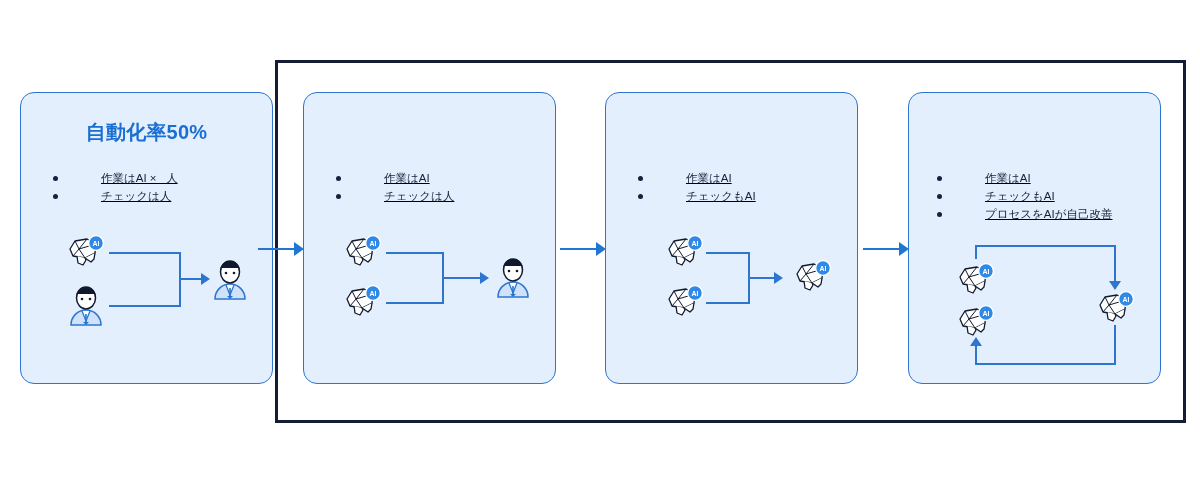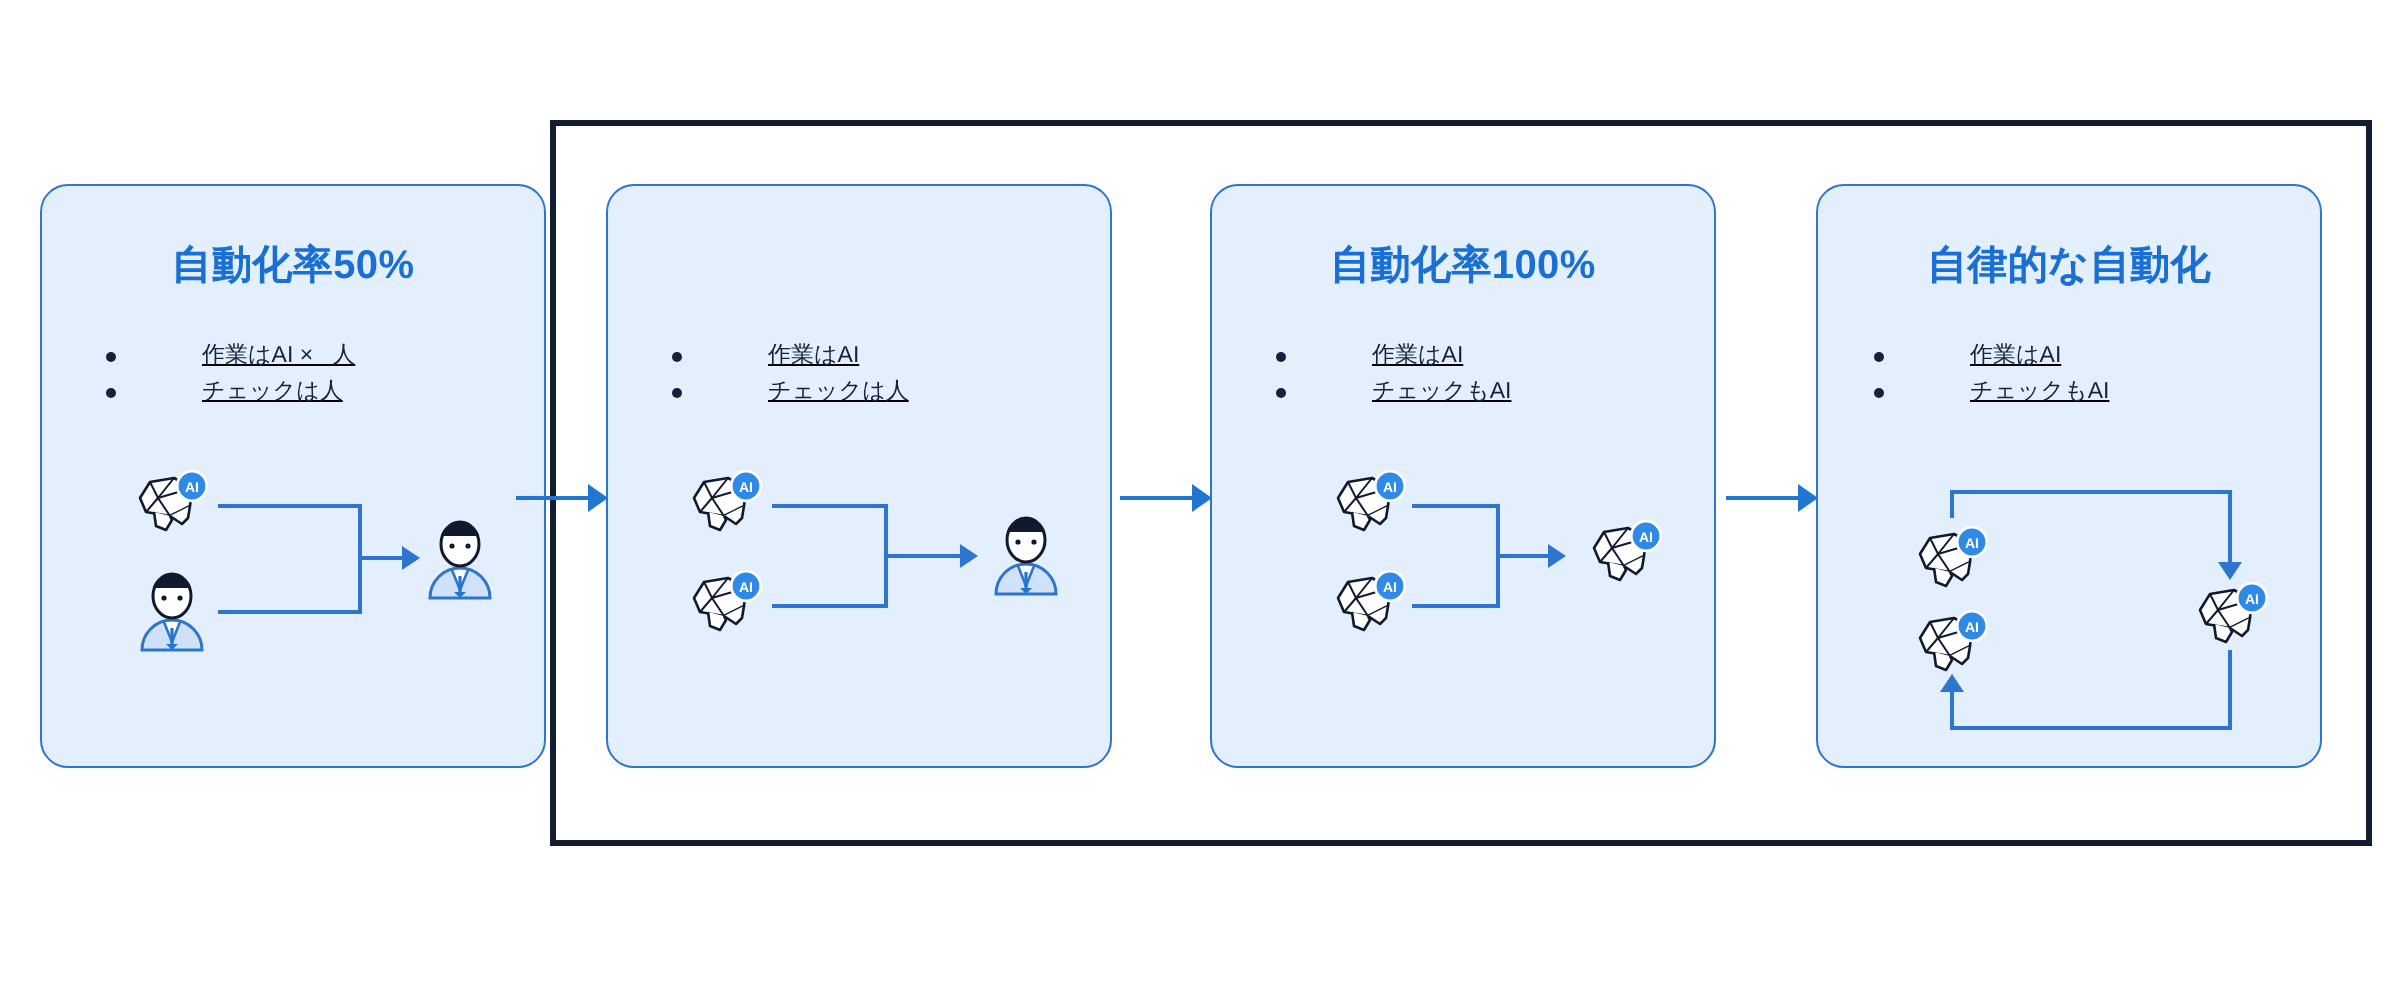--- a/index.html
+++ b/index.html
@@ -289,21 +289,20 @@
           <ellipse cx="17" cy="15" rx="9.5" ry="11" fill="#ffffff" stroke="#10192e" stroke-width="1.5"></ellipse>
           <path d="M8 11 A9.5 9.5 0 0 1 26 11" fill="#10192e" stroke="#10192e" stroke-width="1.2"></path>
           <circle cx="13" cy="16" r="1.3" fill="#10192e"></circle>
           <circle cx="21" cy="16" r="1.3" fill="#10192e"></circle>
         </svg>
       </span>
     </div>
   </div>
 
   <div class="panel p3">
-    <div class="panel-title">自動化率100%</div>
     <ul class="bullets">
       <li>作業はAI</li>
       <li>チェックもAI</li>
     </ul>
     <div class="flow">
       <span class="ai-icon" style="left:58px; top:2px;">
         <svg width="40" height="36" viewBox="0 0 40 36">
           <g fill="#ffffff" stroke="#10192e" stroke-width="1.3" stroke-linejoin="round">
             <path d="M5 14 L10 6 L22 4 L31 9 L30 18 L20 23 L8 21 Z"></path>
             <path d="M12 21 L13 28 L18 30 L21 25 L20 23"></path>
@@ -355,24 +354,24 @@
               <path d="M14 14 L31 9"></path>
           </g>
           <circle cx="31" cy="8" r="7.4" fill="#2e8ae6" stroke="#ffffff" stroke-width="1.4"></circle>
           <text x="31" y="11" font-family="Liberation Sans, sans-serif" font-size="7" font-weight="bold" fill="#ffffff" text-anchor="middle">AI</text>
         </svg>
       </span>
     </div>
   </div>
 
   <div class="panel p4">
-    <div class="panel-title">自律的な自動化</div>
     <ul class="bullets">
       <li>作業はAI</li>
       <li>チェックもAI</li>
+      <li>プロセスをAIが自己改善</li>
     </ul>
     <div class="flow">
 
       <div class="linev" style="left:66px; top:12px; height:14px;"></div>
       <div class="lineh" style="left:66px; top:12px; width:141px;"></div>
       <div class="linev" style="left:205px; top:12px; height:38px;"></div>
       <div class="arrowhead down" style="left:200px; top:48px;"></div>
 
       <div class="linev" style="left:205px; top:92px; height:40px;"></div>
       <div class="lineh" style="left:66px; top:130px; width:141px;"></div>

